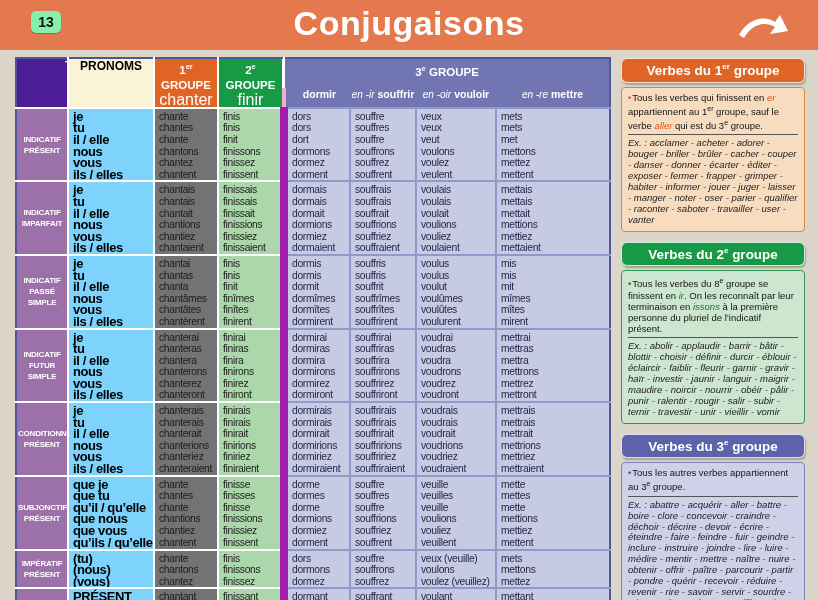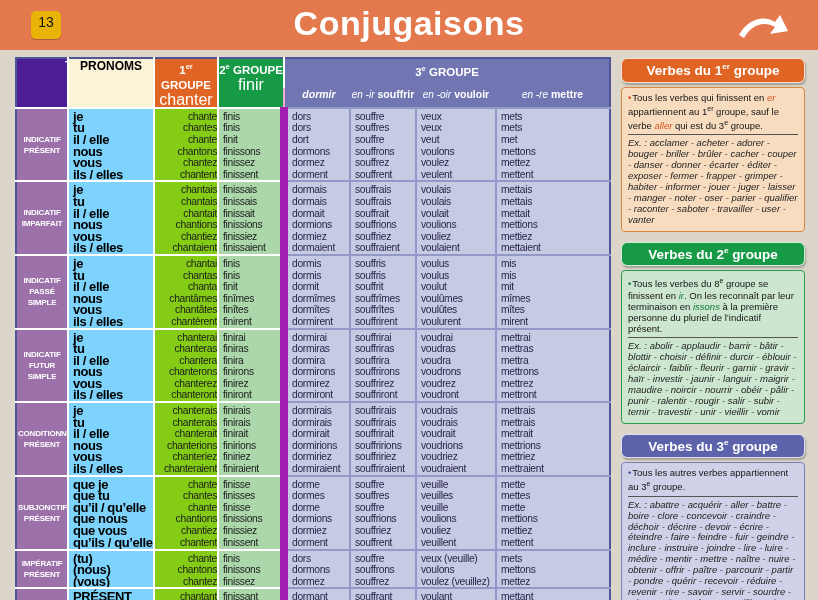--- a/index.html
+++ b/index.html
@@ -1,22 +1,22 @@
 <!DOCTYPE html>
 <html><head>
 <meta charset="utf-8">
 <style>
   * { margin:0; padding:0; box-sizing:border-box; }
   html,body { width:818px; height:600px; overflow:hidden; }
   body { background:#dbd6c9; font-family:"Liberation Sans", sans-serif; position:relative; }
 
   
   .topbar { position:absolute; left:0; top:0; width:818px; height:50px; background:#e4794e; }
-  .badge { position:absolute; left:31px; top:11px; min-width:30px; height:28px; background:#eab308;
-           border-radius:5px; color:#111; font-weight:normal; font-size:14px; line-height:22px;
+  .badge { position:absolute; left:31px; top:11px; min-width:30px; height:22px; background:#86efac;
+           border-radius:5px; color:#111; font-weight:bold; font-size:14px; line-height:22px;
            text-align:center; padding:0 4px; box-shadow:0 1px 1px rgba(0,0,0,.25); }
   .title { position:absolute; left:0; right:0; top:4px; text-align:center; color:#fff;
            font-size:34px; font-weight:bold; letter-spacing:.5px; }
   .arrow { position:absolute; right:28px; top:10px; }
 
   
   table.conj { position:absolute; left:15px; top:57px; width:596px; table-layout:fixed;
                border-collapse:collapse; border:2px solid #4f5596; background:#fff; }
   .conj th, .conj td { vertical-align:top; overflow:hidden; }
   thead th { height:16px; text-align:center; vertical-align:middle; }
@@ -25,30 +25,30 @@
   .h-g1 { background:#e06424; }
   .h-g2 { background:#179a45; }
   .h-g3 { background:#7176b2; vertical-align:top; padding-top:2px; }
   .gtitle { display:block; color:#fff; font-weight:bold; font-size:11.5px; line-height:15px; }
   .gtitle sup { font-size:7.5px; }
   .gverb { display:block; color:#fff; font-size:16px; line-height:14px; font-weight:normal; }
   thead th { border-left:2px solid #fff; }
   thead tr th:first-child { border-left:none; }
   tr.subhead th { background:#7176b2; border:none; height:15px; vertical-align:top;
                   color:#fff; font-size:10.5px; font-weight:bold; line-height:13px; }
-  tr.subhead th:first-child { border-left:2px solid #f9a8d4;font-style:italic; }
+  tr.subhead th:first-child { border-left:4px solid #f9a8d4; }
   tr.subhead .pfx { font-style:italic; font-weight:normal; font-size:10px; margin-right:3px;text-align:center; }
 
   tbody th.tense { background:#9c70a8; color:#fff; font-size:8px; font-weight:bold;
                    text-align:center; vertical-align:middle; white-space:pre-line;
                    line-height:11px; letter-spacing:-.2px; border-top:2px solid #fff; padding:0 1px; }
   tbody td { white-space:pre; font-size:10.3px; line-height:11.6px; padding:2px 0 0 4px;
              color:#1c1c1c; letter-spacing:-.3px; border-top:2px solid #fff; border-left:2px solid #fff; }
   tbody td.pron { background:#7dd3fc; font-weight:bold; color:#000; font-size:13px; letter-spacing:-.4px; padding-left:4px; }
-  tbody td.c1 { background:#84cc16;text-align:right; }
+  tbody td.c1 { background:#737373; }
   tbody td.c2 { background:#abd7ab; }
   tbody td.c3 { background:#c7cae3; border-left:2px solid #9298c8; border-top:2px solid #9298c8; color:#26264a; }
   tbody td.c3first { border-left:8px solid #a21caf; }
 
   
   .sidebar { position:absolute; left:621px; top:58px; width:184px; }
   .sb-section { margin-bottom:10px; }
   .sb-head { color:#fff; font-weight:bold; font-size:13.5px; text-align:center; border-radius:6px;
              padding:3px 0 4px; border:1px solid rgba(255,255,255,.8);
              box-shadow:1px 2px 2px rgba(0,0,0,.25); }

